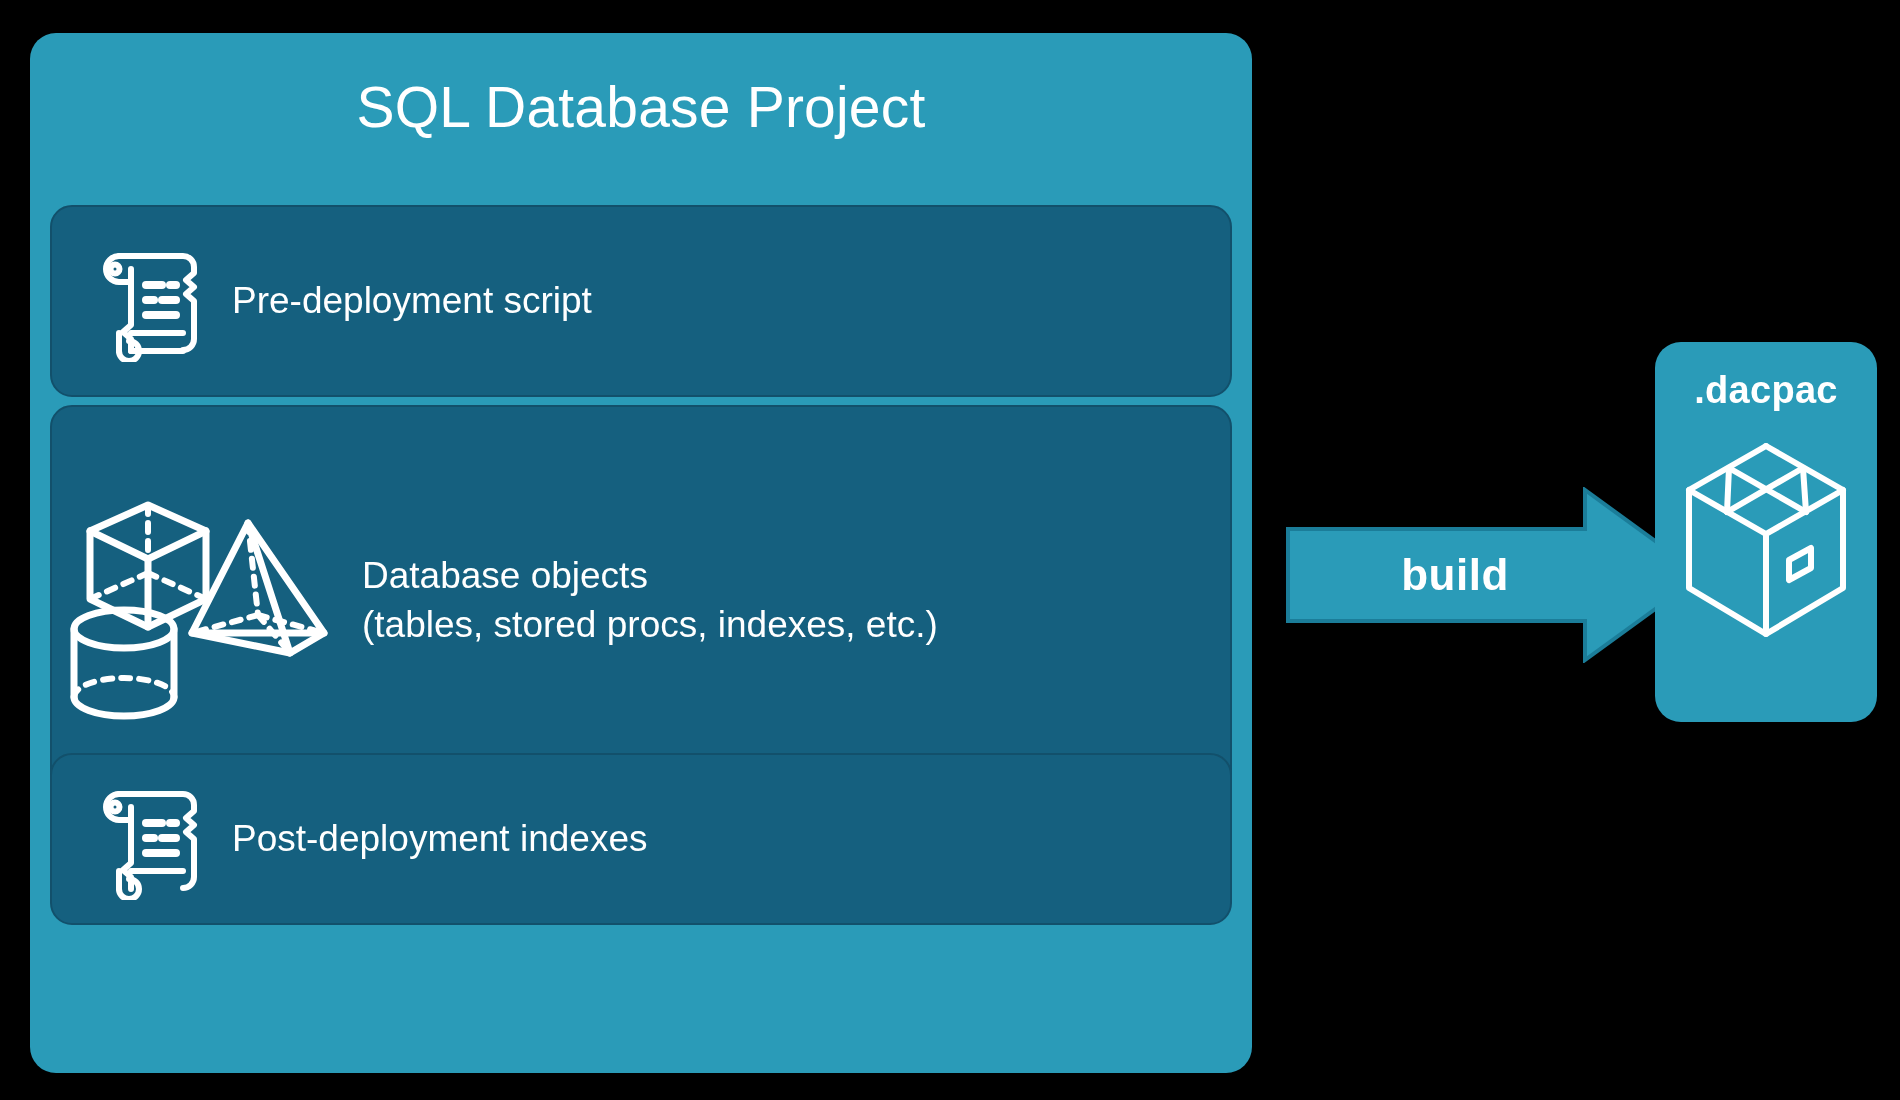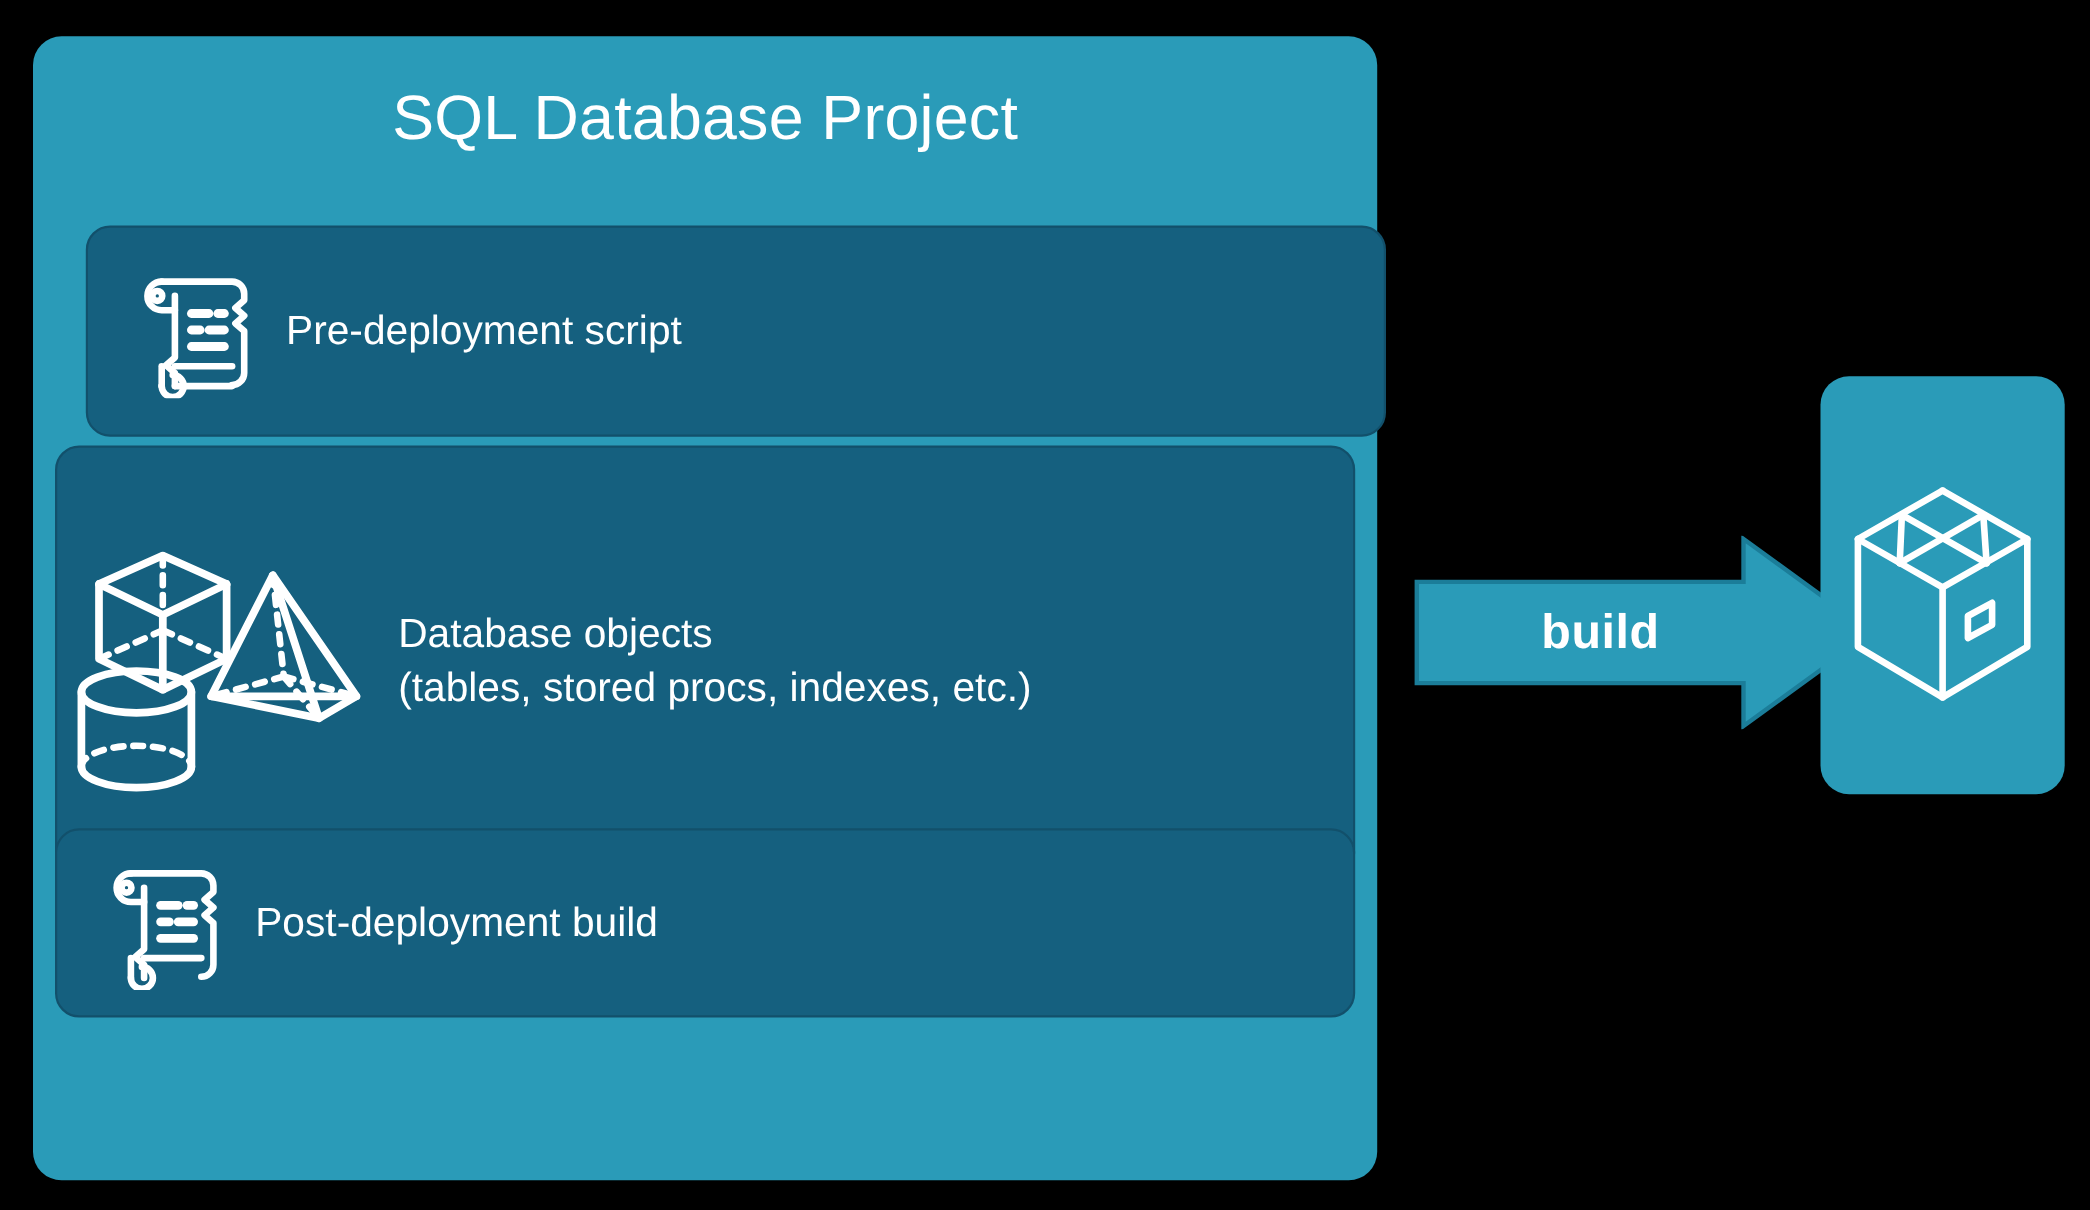--- a/index.html
+++ b/index.html
@@ -55,21 +55,21 @@
     position: absolute;
     left: 20px;
     width: 1182px;
     background: #15607f;
     border: 2px solid #12506b;
     border-radius: 22px;
     box-sizing: border-box;
     display: flex;
     align-items: center;
   }
-  .row-pre  { top: 172px; height: 192px; margin-left: 28px; }
+  .row-pre  { top: 172px; height: 192px; }
   .row-obj  { top: 372px; height: 392px; }
   .row-post { top: 720px; height: 172px; }
 
   .row-icon {
     flex: 0 0 auto;
     display: flex;
     align-items: center;
     justify-content: center;
   }
   .row-pre  .row-icon,
@@ -235,33 +235,34 @@
           <path d="M31 111 a10 10 0 1 0 10 -10"></path>
           <g stroke-width="8">
             <path d="M58 45 H74"></path>
             <path d="M82 45 H88"></path>
             <path d="M58 60 H66"></path>
             <path d="M74 60 H88"></path>
             <path d="M58 75 H88"></path>
           </g>
         </svg>
       </div>
-      <div class="row-label">Post-deployment build</div>
+      <div class="row-label">Post-deployment indexes</div>
     </div>
 
   </div>
 
   <div class="build-arrow">
     <svg width="420" height="176" viewBox="0 0 420 176">
       <polygon points="3,42 300,42 300,3 417,88 300,173 300,134 3,134" fill="#2a9bb8" stroke="#1b7d99" stroke-width="4" stroke-linejoin="miter"></polygon>
     </svg>
   </div>
   <div class="build-label">build</div>
 
   <div class="dacpac-card">
+    <div class="dacpac-title">.dacpac</div>
 
     <div class="dacpac-icon">
       <svg width="170" height="210" viewBox="0 0 170 210" fill="none" stroke="#ffffff" stroke-width="6" stroke-linecap="round" stroke-linejoin="round">
 
         <path d="M85 8 L162 52 L162 150 L85 196 L8 150 L8 52 Z"></path>
 
         <path d="M8 52 L85 96 L162 52"></path>
         <path d="M85 96 L85 196"></path>
 
         <path d="M48 30 L125 74"></path>

